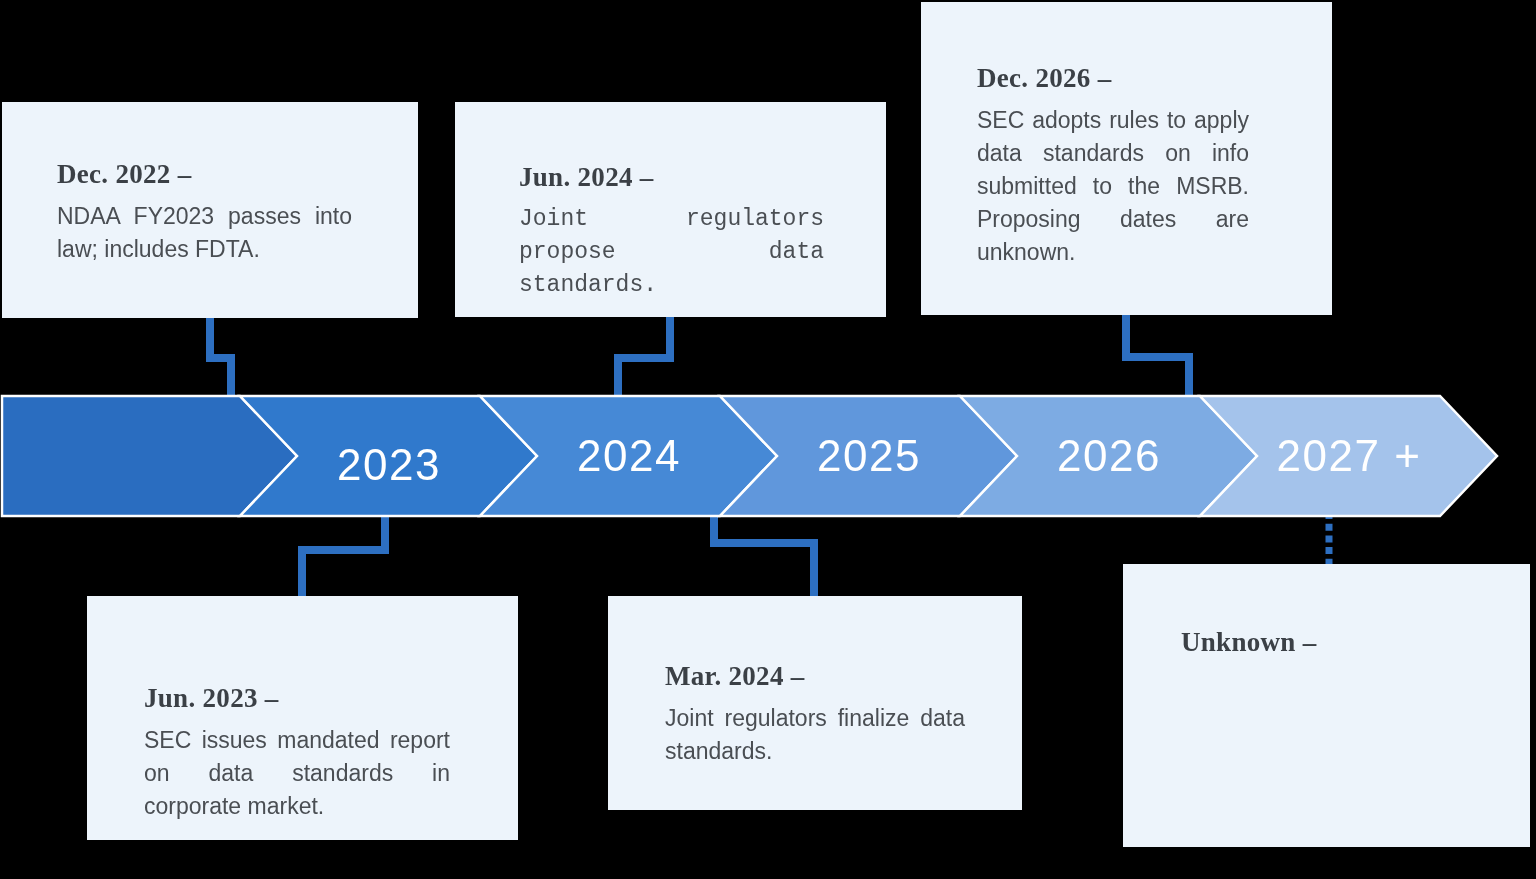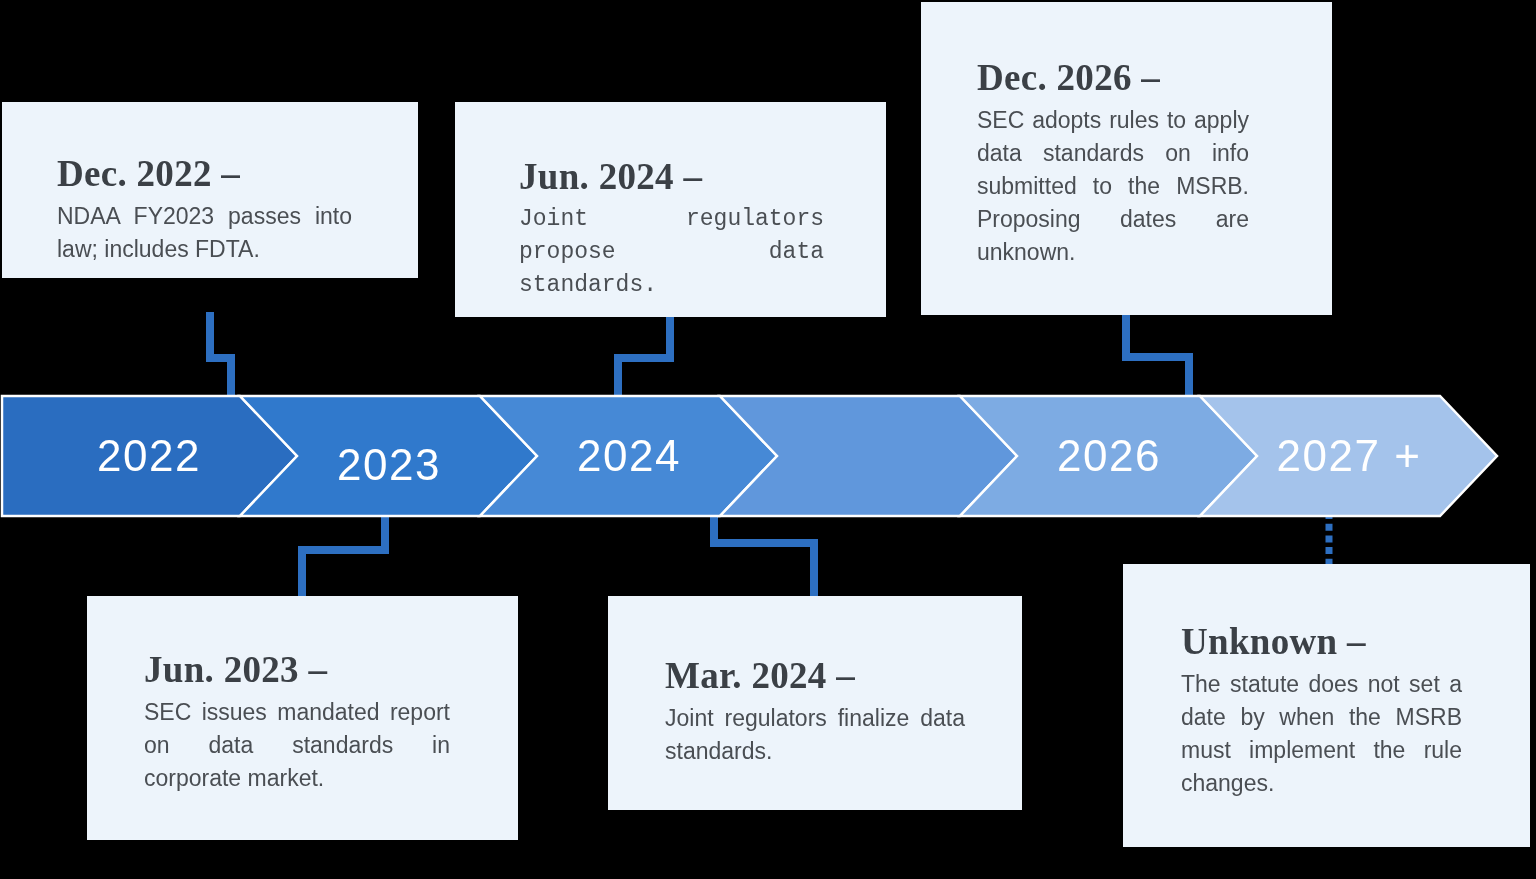--- a/index.html
+++ b/index.html
@@ -38,40 +38,40 @@
 
   
   .event-box {
     position: absolute;
     box-sizing: border-box;
     background: #edf4fb;
   }
   .event-title {
     font-family: "Liberation Serif", serif;
     font-weight: bold;
-    font-size: 37px;
+    font-size: 27px;
     line-height: 40px;
     letter-spacing: 0.3px;
     color: #3b4046;
     margin: 0 0 6px 0;
   }
   .event-desc {
     font-size: 23px;
     line-height: 33px;
     text-align: justify;
     color: #4a4e53;
     margin: 0;
   }
-  #box-t1 { left: 2px;    top: 102px; width: 416px; height: 176px; padding: 52px 0 0 55px; }
+  #box-t1 { left: 2px;    top: 102px; width: 416px; height: 216px; padding: 52px 0 0 55px; }
   #box-t1 .event-desc { width: 295px; }
   #box-t2 { left: 455px;  top: 102px; width: 431px; height: 215px; padding: 55px 0 0 64px; }
   #box-t2 .event-desc { width: 305px; font-family: Liberation Mono, monospace; }
   #box-t3 { left: 921px;  top: 2px;   width: 411px; height: 313px; padding: 56px 0 0 56px; }
   #box-t3 .event-desc { width: 272px; }
-  #box-b1 { left: 87px;   top: 596px; width: 431px; height: 244px; padding: 54px 0 0 57px; }
+  #box-b1 { left: 87px;   top: 596px; width: 431px; height: 244px; padding: 82px 0 0 57px; }
   #box-b1 .event-desc { width: 306px; }
   #box-b2 { left: 608px;  top: 596px; width: 414px; height: 214px; padding: 60px 0 0 57px; }
   #box-b2 .event-desc { width: 300px; }
   #box-b3 { left: 1123px; top: 564px; width: 407px; height: 283px; padding: 58px 0 0 58px; }
   #box-b3 .event-desc { width: 281px; }
 </style>
 </head>
 <body>
 
 <div class="stage">
@@ -90,23 +90,23 @@
     <g stroke="#ffffff" stroke-width="2.5" stroke-linejoin="miter">
       <polygon points="2,396 240,396 297,456 240,516 2,516" fill="#2a6dc0"></polygon>
       <polygon points="240,396 480,396 537,456 480,516 240,516 297,456" fill="#3079cc"></polygon>
       <polygon points="480,396 720,396 777,456 720,516 480,516 537,456" fill="#4689d6"></polygon>
       <polygon points="720,396 960,396 1017,456 960,516 720,516 777,456" fill="#6097dc"></polygon>
       <polygon points="960,396 1200,396 1257,456 1200,516 960,516 1017,456" fill="#7dabe3"></polygon>
       <polygon points="1200,396 1440,396 1497,456 1440,516 1200,516 1257,456" fill="#a4c3eb"></polygon>
     </g>
   </svg>
 
-  <div class="year year-1">2022</div>
   <div class="year year-2">2023</div>
   <div class="year year-3">2024</div>
+  <div class="year year-4">2025</div>
   <div class="year year-5">2026</div>
   <div class="year year-6">2027 +</div>
 
   <div class="event-box" id="box-t1">
     <h3 class="event-title">Dec. 2022 –</h3>
     <p class="event-desc">NDAA FY2023 passes into law; includes FDTA.</p>
   </div>
   <div class="event-box" id="box-t2">
     <h3 class="event-title">Jun. 2024 –</h3>
     <p class="event-desc">Joint regulators propose data standards.</p>
@@ -119,16 +119,15 @@
   <div class="event-box" id="box-b1">
     <h3 class="event-title">Jun. 2023 –</h3>
     <p class="event-desc">SEC issues mandated report on data standards in corporate market.</p>
   </div>
   <div class="event-box" id="box-b2">
     <h3 class="event-title">Mar. 2024 –</h3>
     <p class="event-desc">Joint regulators finalize data standards.</p>
   </div>
   <div class="event-box" id="box-b3">
     <h3 class="event-title">Unknown –</h3>
-    <p class="event-desc">The statute does not set a date by when the MSRB must implement the rule changes.</p>
   </div>
 
 </div>
 
 </body></html>

